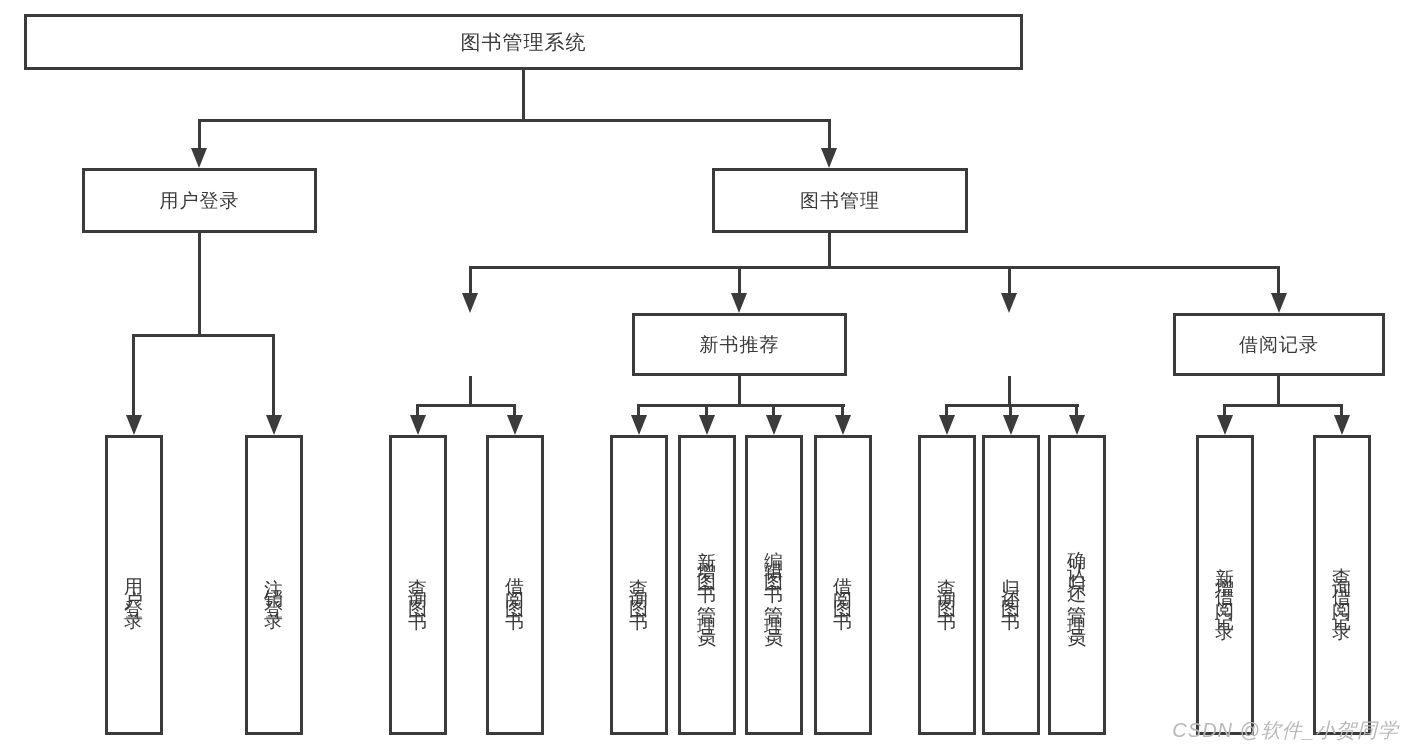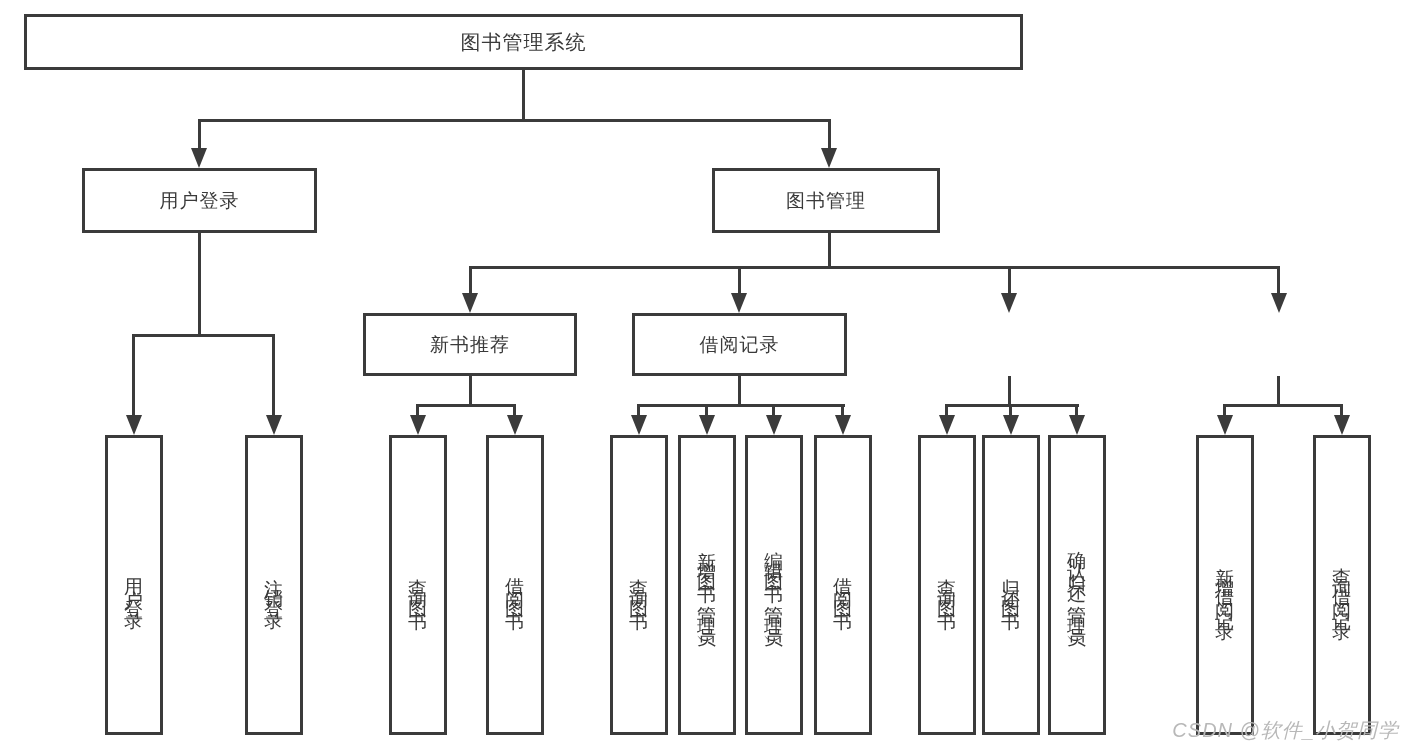--- a/index.html
+++ b/index.html
@@ -117,24 +117,24 @@
   <div class="v" style="left:1277px;top:376px;height:31px"></div>
   <div class="h" style="left:1223px;top:404px;width:120px"></div>
   <div class="v" style="left:1223px;top:404px;height:13px"></div>
   <div class="arrow" style="left:1217px;top:415px"></div>
   <div class="v" style="left:1340px;top:404px;height:13px"></div>
   <div class="arrow" style="left:1334px;top:415px"></div>
 
   <div class="box hbox root-box" style="left:24px;top:14px;width:999px;height:56px">图书管理系统</div>
 
   <div class="box hbox" style="left:82px;top:168px;width:235px;height:65px">用户登录</div>
-  <div class="box hbox" style="left:712px;top:168px;width:228px;height:65px">图书管理</div>
+  <div class="box hbox" style="left:712px;top:168px;width:256px;height:65px">图书管理</div>
 
-  <div class="box hbox" style="left:363px;top:313px;width:214px;height:63px">新书推荐</div>
-  <div class="box hbox" style="left:632px;top:313px;width:215px;height:63px">借阅记录</div>
+  <div class="box hbox" style="left:632px;top:313px;width:215px;height:63px">新书推荐</div>
+  <div class="box hbox" style="left:1173px;top:313px;width:212px;height:63px">借阅记录</div>
 
   <div class="box vbox" style="left:105px;top:435px;width:58px;height:300px">用户登录</div>
   <div class="box vbox" style="left:245px;top:435px;width:58px;height:300px">注销登录</div>
 
   <div class="box vbox" style="left:389px;top:435px;width:58px;height:300px">查询图书</div>
   <div class="box vbox" style="left:486px;top:435px;width:58px;height:300px">借阅图书</div>
 
   <div class="box vbox" style="left:610px;top:435px;width:58px;height:300px">查询图书</div>
   <div class="box vbox" style="left:678px;top:435px;width:58px;height:300px">新增图书（管理员）</div>
   <div class="box vbox" style="left:745px;top:435px;width:58px;height:300px">编辑图书（管理员）</div>

